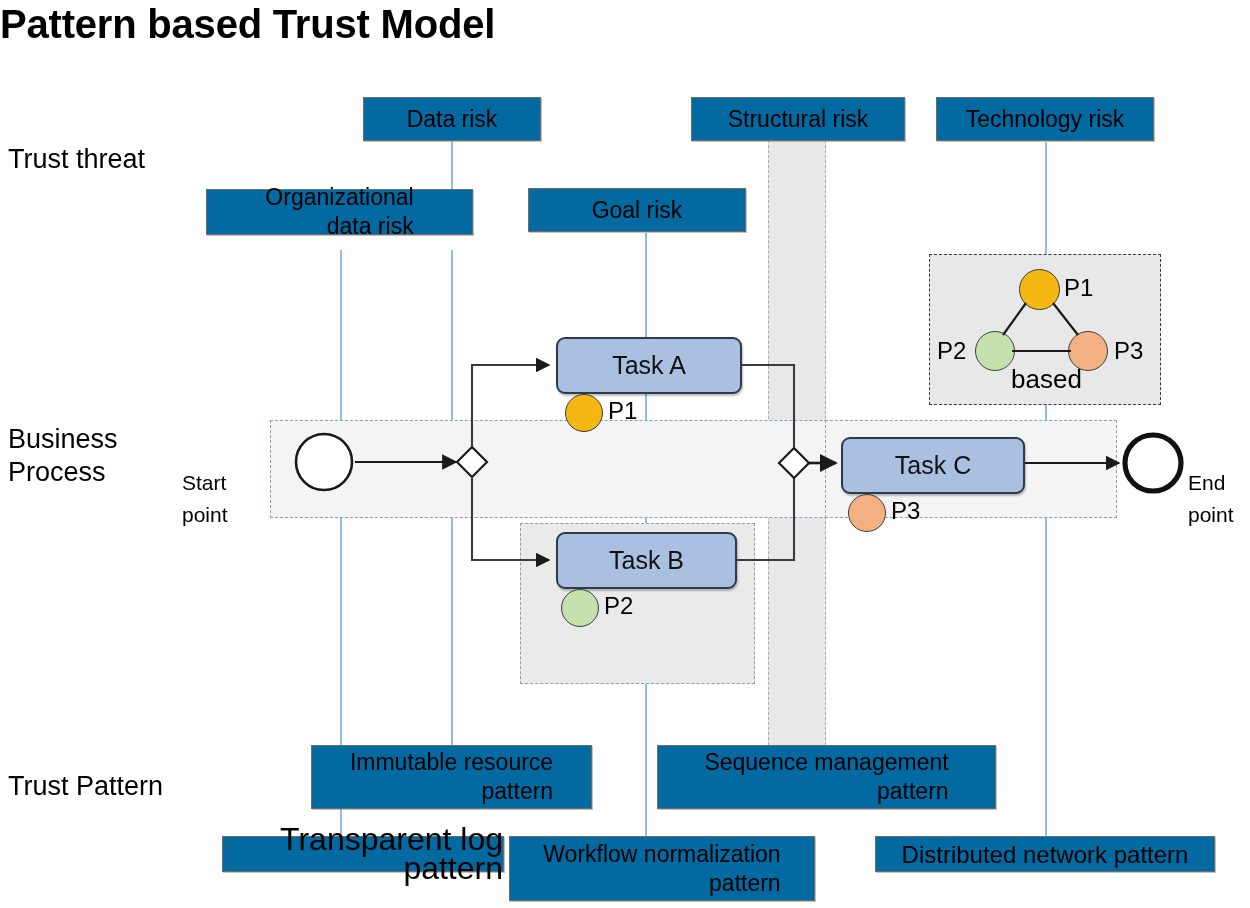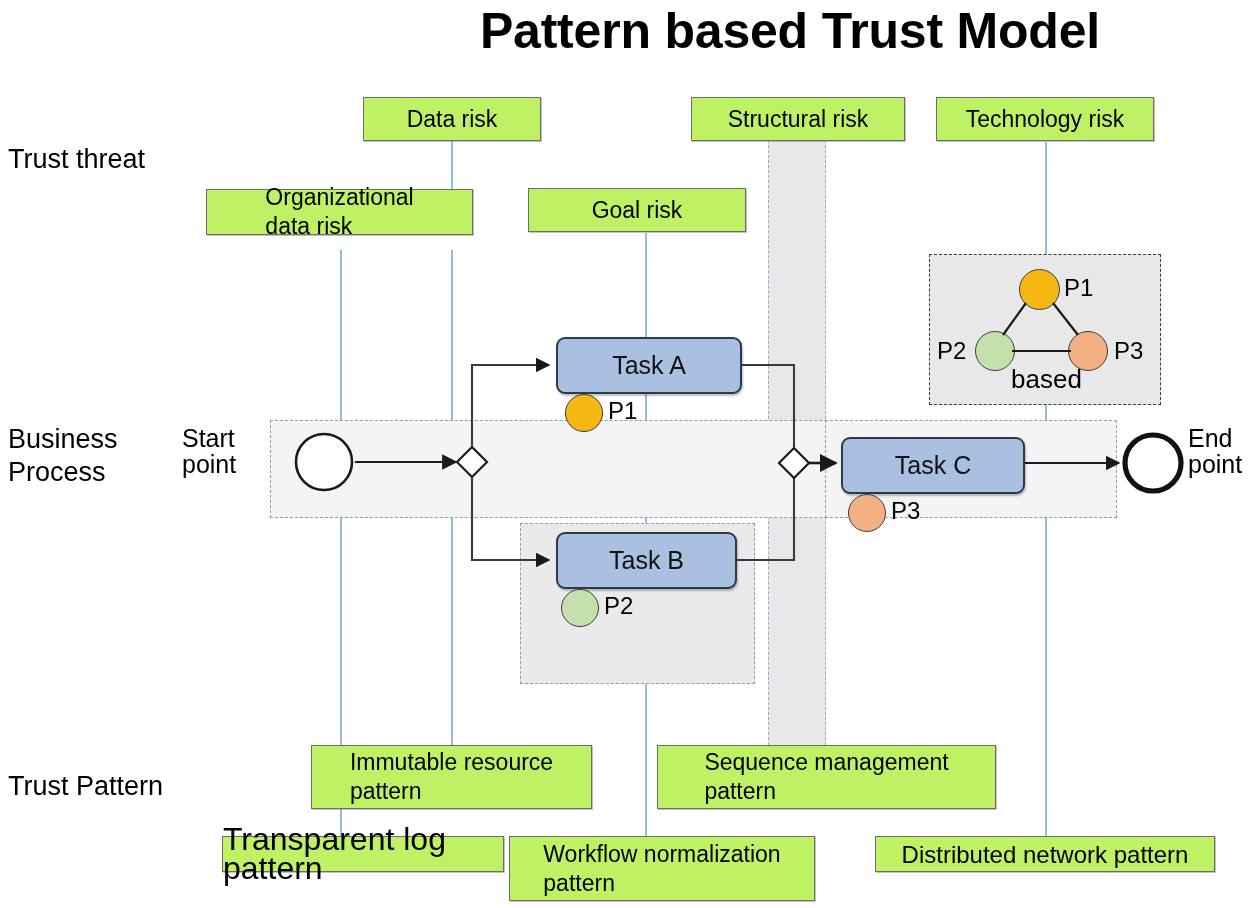--- a/index.html
+++ b/index.html
@@ -12,48 +12,49 @@
     width:1250px;
     height:908px;
     background:#fff;
     overflow:hidden;
   }
   
   .title{
     position:absolute;
     left:0; top:2px;
     width:1100px;
-    text-align:right;
-    font-size:50px;
+    text-align:left;
+    font-size:40px;
     font-weight:bold;
     letter-spacing:-0.2px;
   }
   
   .row-label{
     position:absolute;
     font-size:27px;
     line-height:33px;
     white-space:pre-line;
   }
   .mini-label{
     position:absolute;
-    font-size:25px;
-    line-height:26px;
+    font-size:21px;
+    line-height:32px;
     white-space:pre-line;
+    margin-top:42px;
   }
   
   .rbox{
     position:absolute;
     box-sizing:border-box;
     border:1.6px solid #6d6d6d;
-    background:#bef264;
+    background:#0369a1;
     display:flex;
     align-items:center;
     justify-content:center;
-    text-align:left;
+    text-align:right;
     font-size:23px;
     line-height:29px;
     white-space:pre-line;
     box-shadow:1px 1px 0 rgba(120,120,120,.45);
   }
   
   .vline{
     position:absolute;
     width:2px;
     background:#8fbede;

